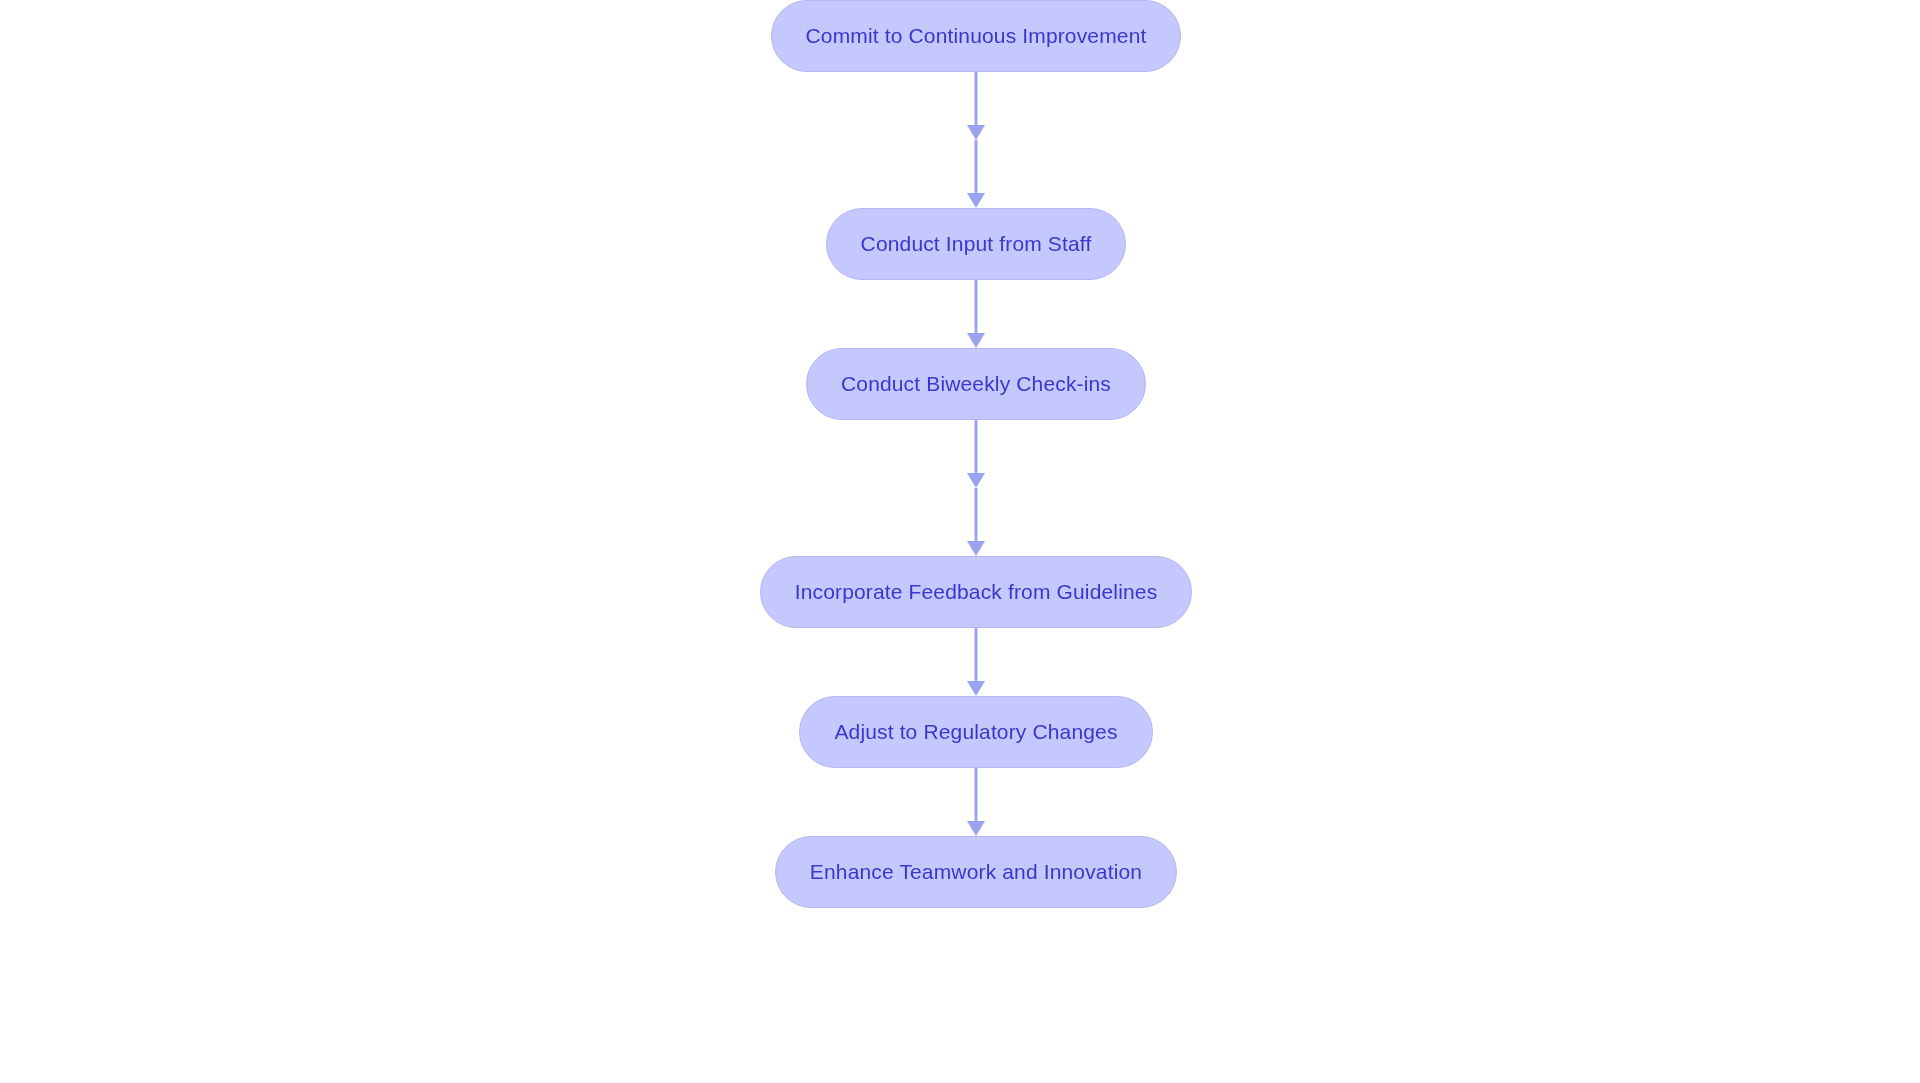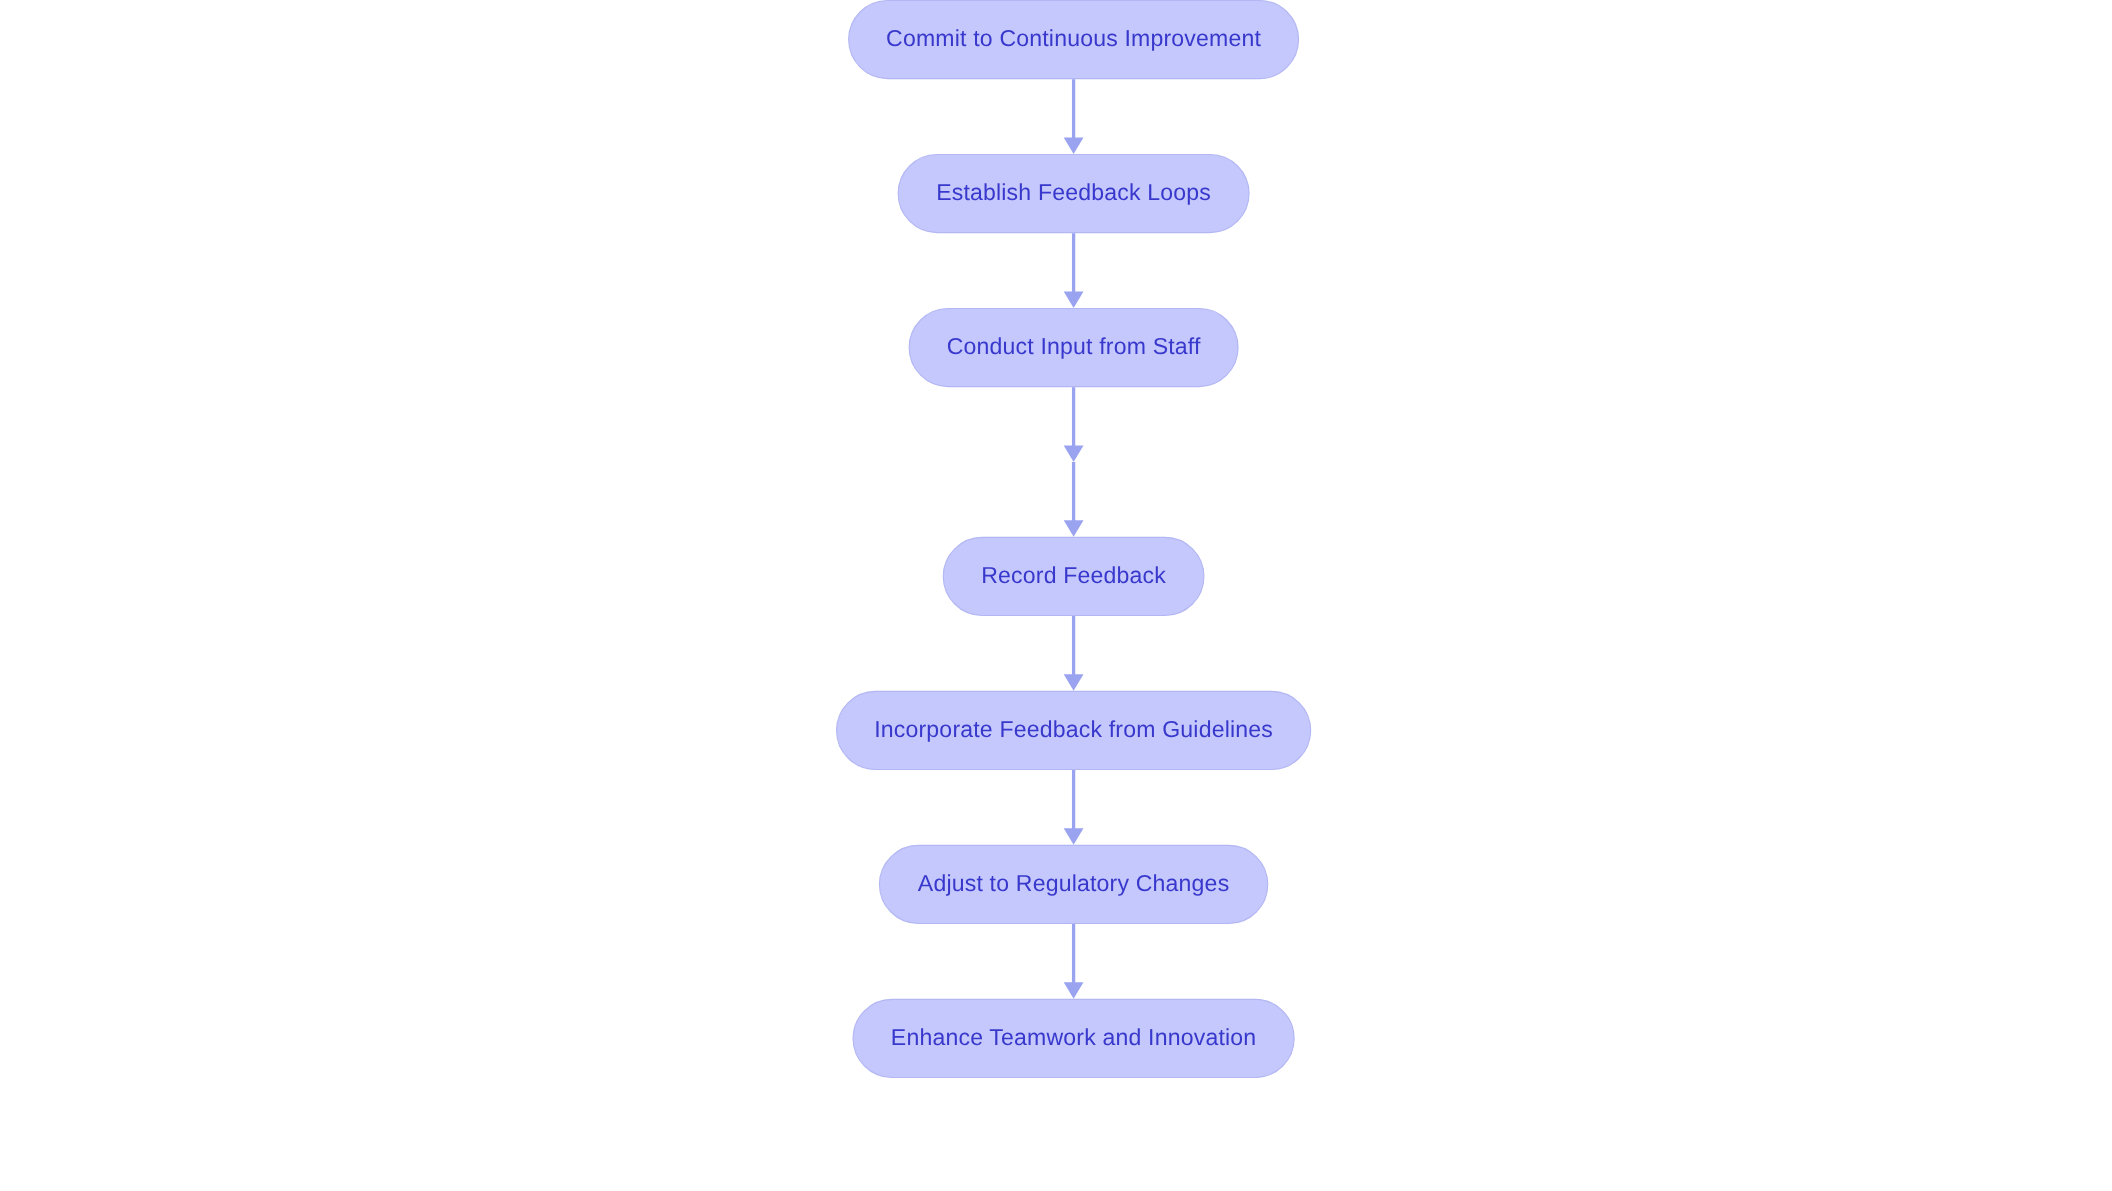--- a/index.html
+++ b/index.html
@@ -92,47 +92,44 @@
 
     <div class="node">
       <span class="node-label">Commit to Continuous Improvement</span>
     </div>
 
     <div class="connector">
       <div class="stem"></div>
       <div class="head"></div>
     </div>
 
-    <div class="node">
-      <span class="node-label">Establish Feedback Loops</span>
-    </div>
 
     <div class="connector">
       <div class="stem"></div>
       <div class="head"></div>
     </div>
 
     <div class="node">
       <span class="node-label">Conduct Input from Staff</span>
     </div>
 
     <div class="connector">
       <div class="stem"></div>
       <div class="head"></div>
     </div>
 
+    <div class="node">
+      <span class="node-label">Conduct Biweekly Check-ins</span>
+    </div>
 
     <div class="connector">
       <div class="stem"></div>
       <div class="head"></div>
     </div>
 
-    <div class="node">
-      <span class="node-label">Record Feedback</span>
-    </div>
 
     <div class="connector">
       <div class="stem"></div>
       <div class="head"></div>
     </div>
 
     <div class="node">
       <span class="node-label">Incorporate Feedback from Guidelines</span>
     </div>
 

